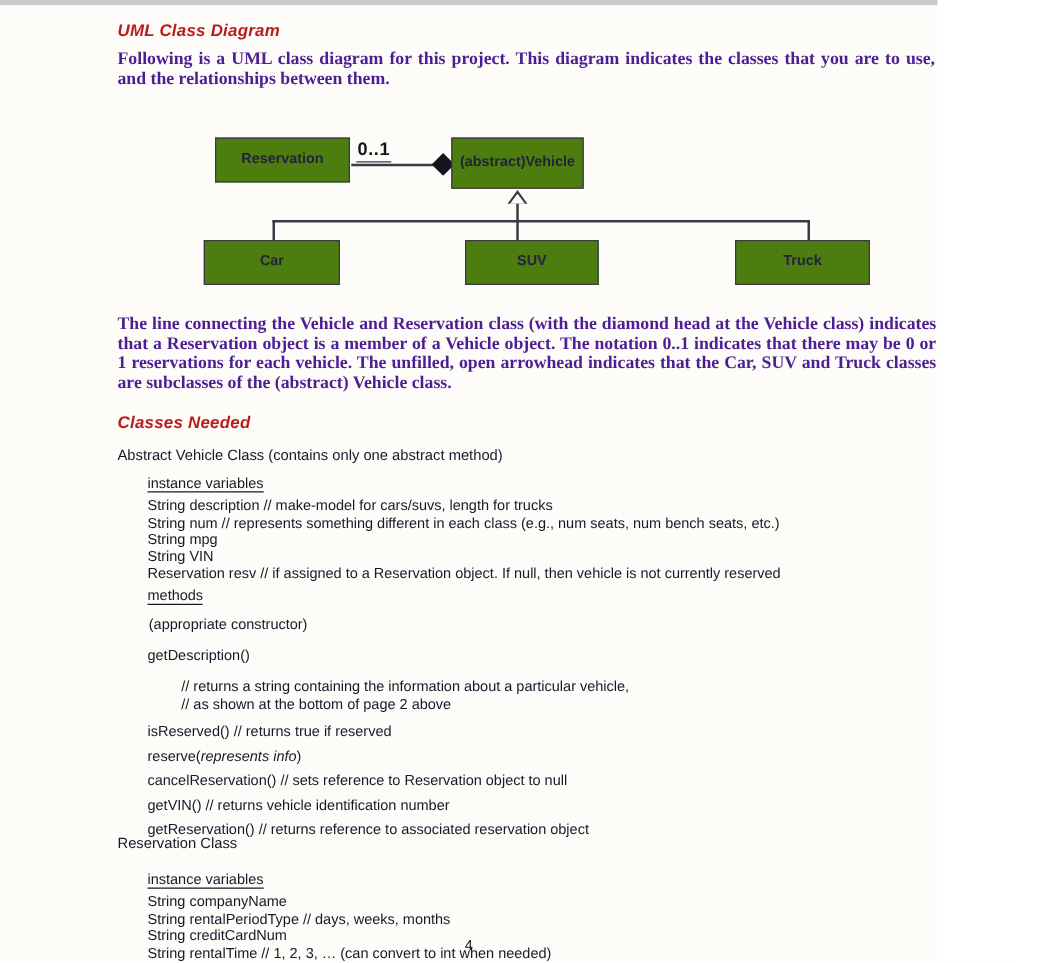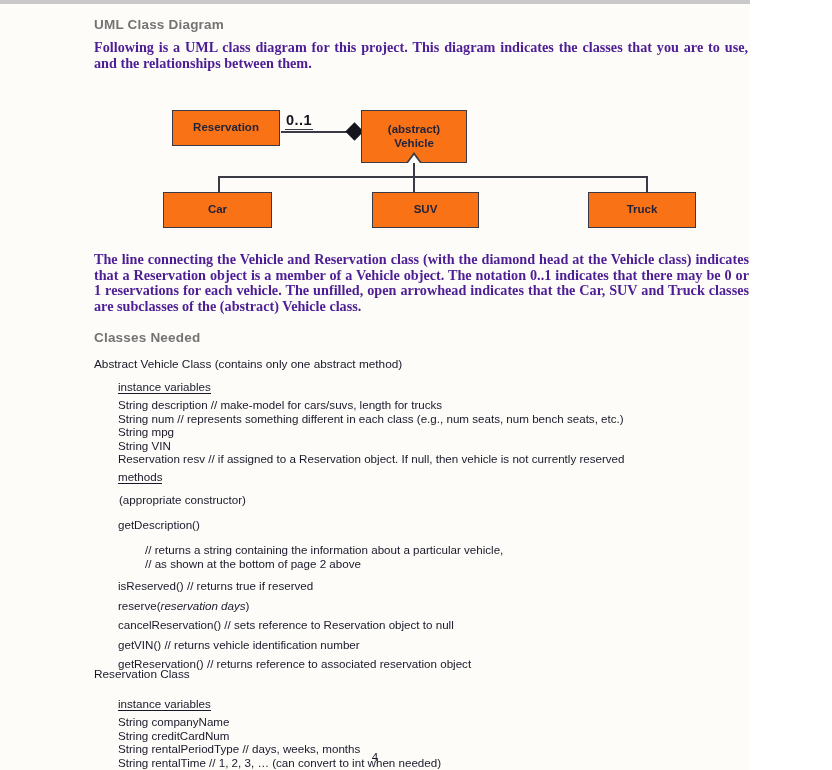--- a/index.html
+++ b/index.html
@@ -42,22 +42,23 @@
     top: 0;
     width: 655px;
   }
 
   
   h2.sec-title {
     font-family: "Liberation Sans", sans-serif;
     font-size: 13.5px;
     font-weight: bold;
     letter-spacing: 0.2px;
-    color: #737373;
+    color: #b91c1c;
     margin: 0;
+    font-style: italic;
   }
   p.serif {
     font-family: "Liberation Serif", serif;
     font-size: 14.2px;
     line-height: 15.6px;
     color: #4c1d95;
     margin: 0;
     text-align: justify;
     font-weight: bold;
   }
@@ -90,21 +91,21 @@
   .uml {
     position: absolute;
     left: 0;
     top: 95px;
     width: 750px;
     height: 145px;
   }
   .ubox {
     position: absolute;
     border: 1.6px solid #3a3a46;
-    background: #f97316;
+    background: #4d7c0f;
     box-sizing: border-box;
     display: flex;
     align-items: center;
     justify-content: center;
     text-align: center;
     font-family: "Liberation Sans", sans-serif;
     font-size: 11.5px;
     font-weight: bold;
     color: #23233a;
     line-height: 13.5px;
@@ -166,21 +167,21 @@
   <div class="ubox" style="left:172px; top:15px; width:108px; height:36px;">
     <span>Reservation</span>
   </div>
 
   <div class="line hline" style="left:281px; top:36px; width:80px;"></div>
 
   <div class="card" style="left:285px; top:17px;">0..1</div>
 
   <div class="diamond" style="left:348px; top:30px;"></div>
 
-  <div class="ubox" style="left:361px; top:15px; width:106px; height:53px; flex-direction:column;">
+  <div class="ubox" style="left:361px; top:15px; width:106px; height:41px; ">
     <span>(abstract)</span>
     <span>Vehicle</span>
   </div>
 
   <div class="tri" style="left:406px; top:57px;
         border-left:8px solid transparent; border-right:8px solid transparent; border-bottom:11px solid #3a3a46;"></div>
   <div class="tri" style="left:408px; top:60px;
         border-left:6px solid transparent; border-right:6px solid transparent; border-bottom:8px solid #fdfcf8;"></div>
 
   <div class="line vline" style="left:413px; top:68px; height:14px;"></div>
@@ -234,34 +235,34 @@
     <span class="mname">getDescription()</span>
   </div>
 
   <div class="sans indent2 tight" style="margin-top:12px;">
     <div>// returns a string containing the information about a particular vehicle,</div>
     <div>// as shown at the bottom of page 2 above</div>
   </div>
 
   <div class="sans indent1 loose" style="margin-top:6px;">
     <div>isReserved()   // returns true if reserved</div>
-    <div><span>reserve(</span><span class="ital">reservation days</span><span>)</span></div>
+    <div><span>reserve(</span><span class="ital">represents info</span><span>)</span></div>
     <div>cancelReservation()  // sets reference to Reservation object to null</div>
     <div>getVIN() // returns vehicle identification number</div>
     <div>getReservation()  // returns reference to associated reservation object</div>
   </div>
 </div>
 
 <div class="sans cls-head" style="position:absolute; top:667px; left:94px;">Reservation Class</div>
 
 <div style="position:absolute; top:697px; left:94px;">
   <div class="sans indent1">
     <span class="u-head">instance variables </span>
   </div>
   <div class="sans indent1 tight" style="margin-top:4px;">
     <div>String companyName</div>
+    <div>String rentalPeriodType  // days, weeks, months</div>
     <div>String creditCardNum</div>
-    <div>String rentalPeriodType  // days, weeks, months</div>
     <div>String rentalTime  // 1, 2, 3, …  (can convert to int when needed)</div>
   </div>
 </div>
 
 <div class="pagenum">4</div>
 
 </body></html>

